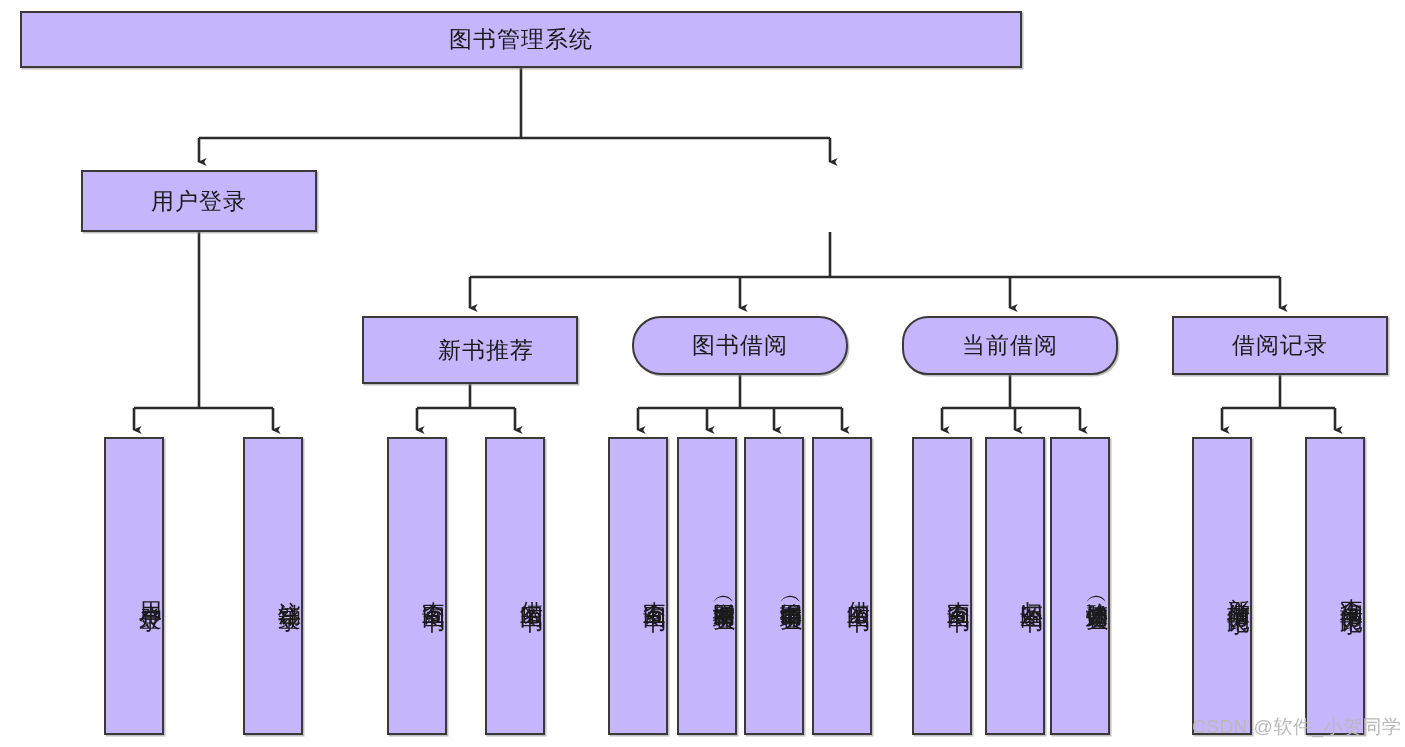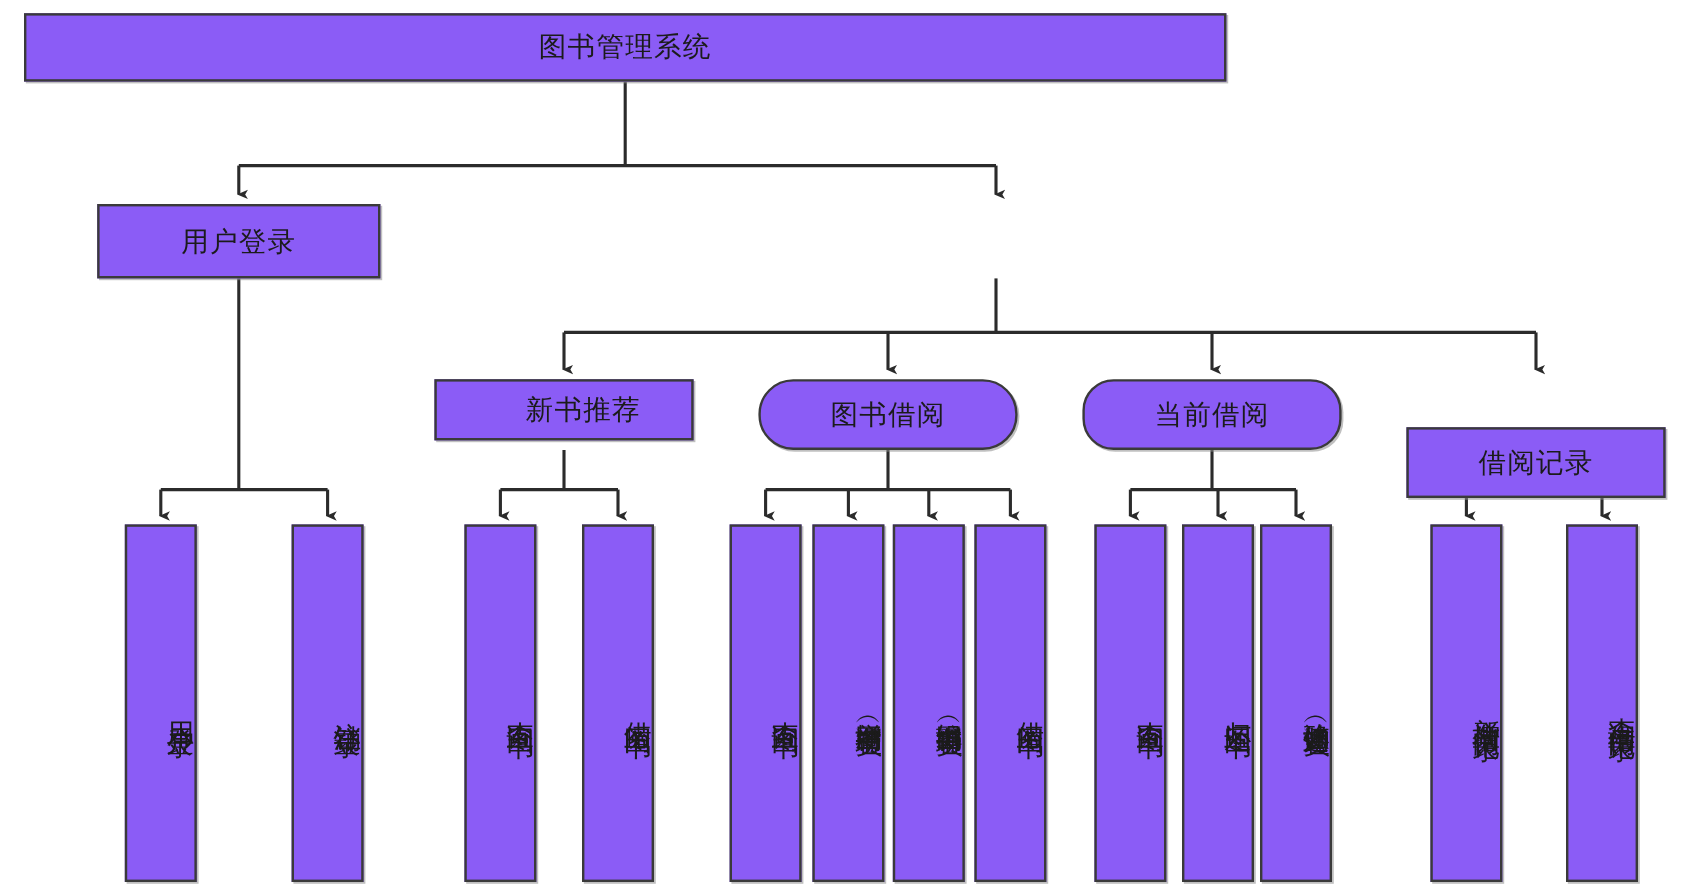--- a/index.html
+++ b/index.html
@@ -21,21 +21,21 @@
   #diagram-svg {
     position: absolute;
     left: 0;
     top: 0;
     width: 1405px;
     height: 747px;
   }
   .node-box {
     position: absolute;
     box-sizing: border-box;
-    background: #8b5cf6;
+    background: #c4b5fd;
     border: 2px solid #3a3a3a;
     box-shadow: 1.5px 1.5px 0 0 rgba(140,140,140,0.55);
     display: flex;
     align-items: center;
     justify-content: center;
     color: #1b1b1b;
   }
   .node-h {
     font-size: 23px;
     letter-spacing: 1px;
@@ -120,30 +120,30 @@
   </svg>
 
   <div class="node-box node-h" style="left: 20px; top: 11px; width: 1002px; height: 57px;">
     <span>图书管理系统</span>
   </div>
 
   <div class="node-box node-h" style="left: 81px; top: 170px; width: 236px; height: 62px;">
     <span>用户登录</span>
   </div>
 
-  <div class="node-box node-h" style="left: 362px; top: 316px; width: 216px; height: 51px; padding-left: 32px;">
+  <div class="node-box node-h" style="left: 362px; top: 316px; width: 216px; height: 68px; padding-left: 32px;">
     <span>新书推荐</span>
   </div>
   <div class="node-box node-h" style="left: 632px; top: 316px; width: 216px; height: 59px; border-radius: 29px;">
     <span>图书借阅</span>
   </div>
   <div class="node-box node-h" style="left: 902px; top: 316px; width: 216px; height: 59px; border-radius: 26px;">
     <span>当前借阅</span>
   </div>
-  <div class="node-box node-h" style="left: 1172px; top: 316px; width: 216px; height: 59px; margin-top: 40px;">
+  <div class="node-box node-h" style="left: 1172px; top: 316px; width: 216px; height: 59px;">
     <span>借阅记录</span>
   </div>
 
   <div class="node-box node-v" style="left: 104px; top: 437px; width: 60px; height: 298px;">
     <span>用户登录</span>
   </div>
   <div class="node-box node-v" style="left: 243px; top: 437px; width: 60px; height: 298px;">
     <span>注销登录</span>
   </div>
   <div class="node-box node-v" style="left: 387px; top: 437px; width: 60px; height: 298px;">
@@ -173,14 +173,15 @@
   <div class="node-box node-v tall-text" style="left: 1050px; top: 437px; width: 60px; height: 298px;">
     <span>确认归还（管理员）</span>
   </div>
   <div class="node-box node-v" style="left: 1192px; top: 437px; width: 60px; height: 298px;">
     <span>新增借阅记录</span>
   </div>
   <div class="node-box node-v" style="left: 1305px; top: 437px; width: 60px; height: 298px;">
     <span>查询借阅记录</span>
   </div>
 
+  <div class="watermark" style="left: 1192px; top: 714px;">CSDN @软件_小贺同学</div>
 
 </div>
 
 </body></html>

